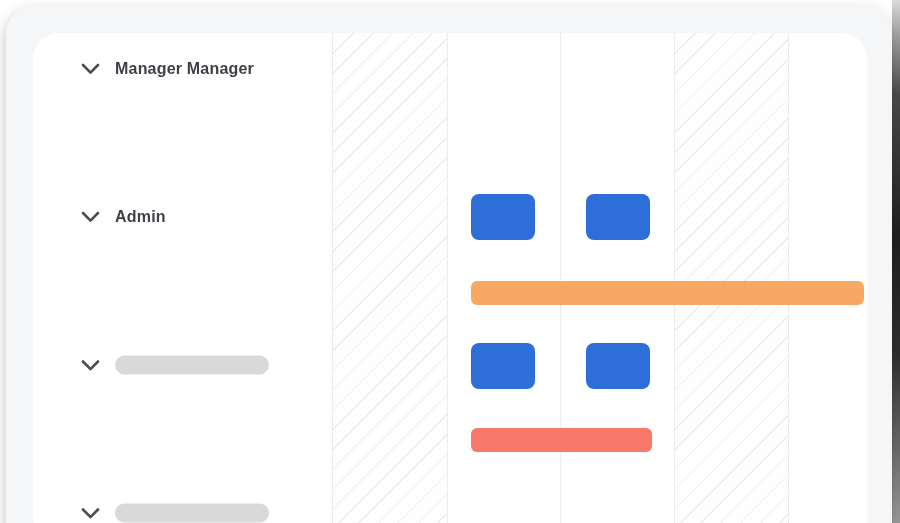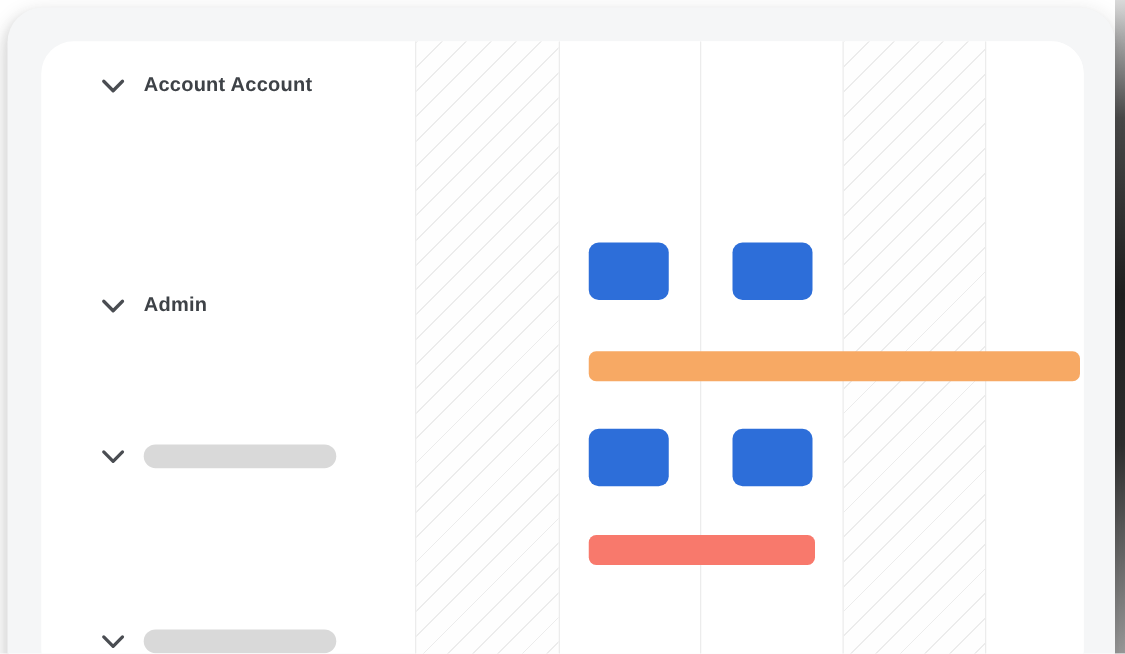--- a/index.html
+++ b/index.html
@@ -41,21 +41,21 @@
     background-color:#fefefe;}
   .col1{left:299px;width:115px;}
   .col2{left:414px;width:113px;}
   .col3{left:527px;width:114px;}
   .col4{left:641px;width:114px;}
   .col5{left:755px;width:79px;border-right:none;}
 
   
   .row{position:absolute;left:48px;display:flex;align-items:center;gap:15px;
     transform:translateY(-50%);z-index:3;}
-  .row1{top:36px;} .row2{top:184px;margin-top:28px;} .row3{top:332px;} .row4{top:480px;}
+  .row1{top:36px;} .row2{top:184px;} .row3{top:332px;} .row4{top:480px;}
   .chev{width:19px;height:12px;display:inline-flex;align-items:center;justify-content:center;
     background:none;border:none;cursor:pointer;padding:0;}
   .chev svg{display:block;}
   .row-label{font-size:16px;font-weight:600;letter-spacing:.2px;color:var(--label-text);white-space:nowrap;}
   .pill{width:154px;height:19px;border-radius:10px;background:var(--placeholder-gray);}
 
   
   .block{position:absolute;width:64px;height:46px;border-radius:8px;
     background:var(--task-blue);z-index:4;cursor:pointer;}
   .blk-a1{left:438px;top:161px;} .blk-a2{left:553px;top:161px;}
@@ -79,21 +79,21 @@
       <div class="col col3"></div>
       <div class="col col4 hatched"></div>
       <div class="col col5"></div>
 
       <div class="row row1">
         <button class="chev" aria-label="toggle">
           <svg width="19" height="12" viewBox="0 0 19 12">
             <path d="M2 2 L9.5 9.6 L17 2" fill="none" stroke="#4a4d52" stroke-width="2.6" stroke-linecap="round" stroke-linejoin="round"></path>
           </svg>
         </button>
-        <span class="row-label">Account Account</span>
+        <span class="row-label">Manager Manager</span>
       </div>
 
       <div class="row row2">
         <button class="chev" aria-label="toggle">
           <svg width="19" height="12" viewBox="0 0 19 12">
             <path d="M2 2 L9.5 9.6 L17 2" fill="none" stroke="#4a4d52" stroke-width="2.6" stroke-linecap="round" stroke-linejoin="round"></path>
           </svg>
         </button>
         <span class="row-label">Admin</span>
       </div>

